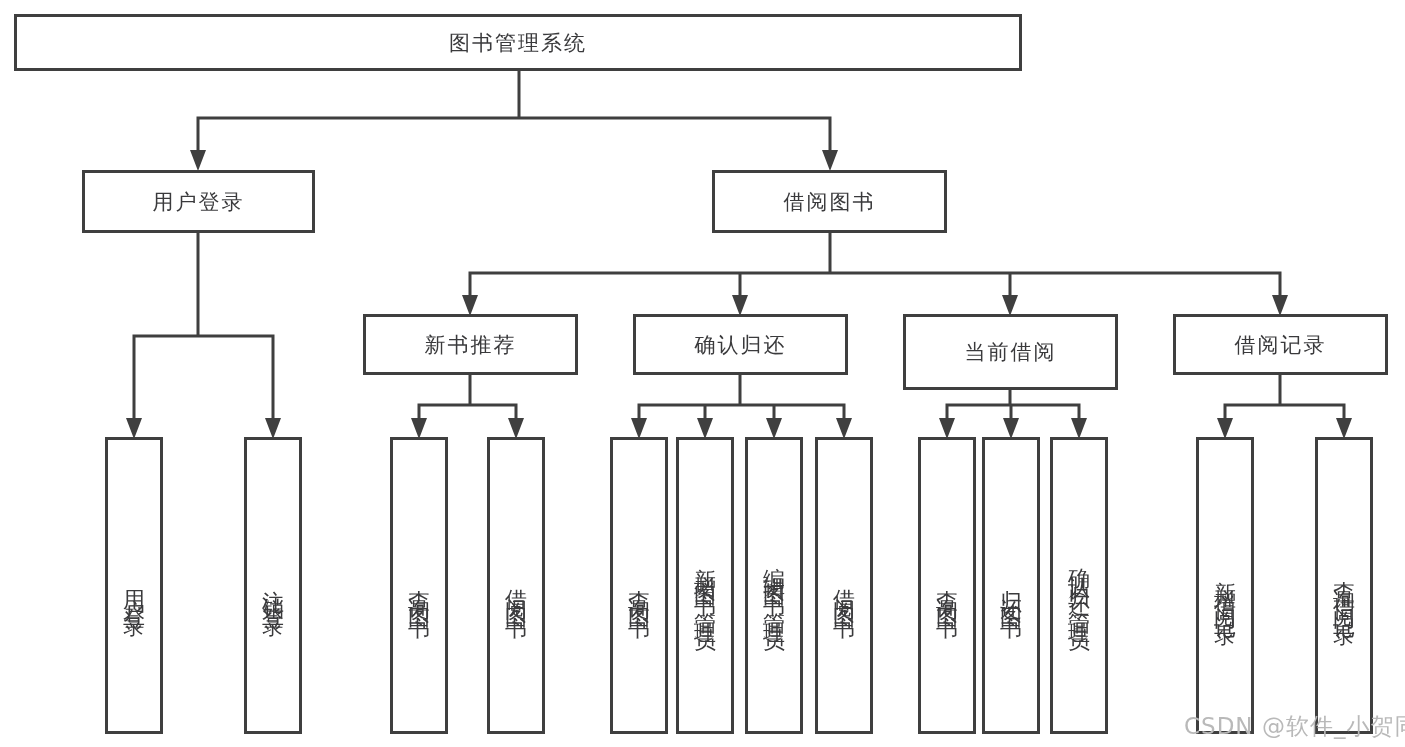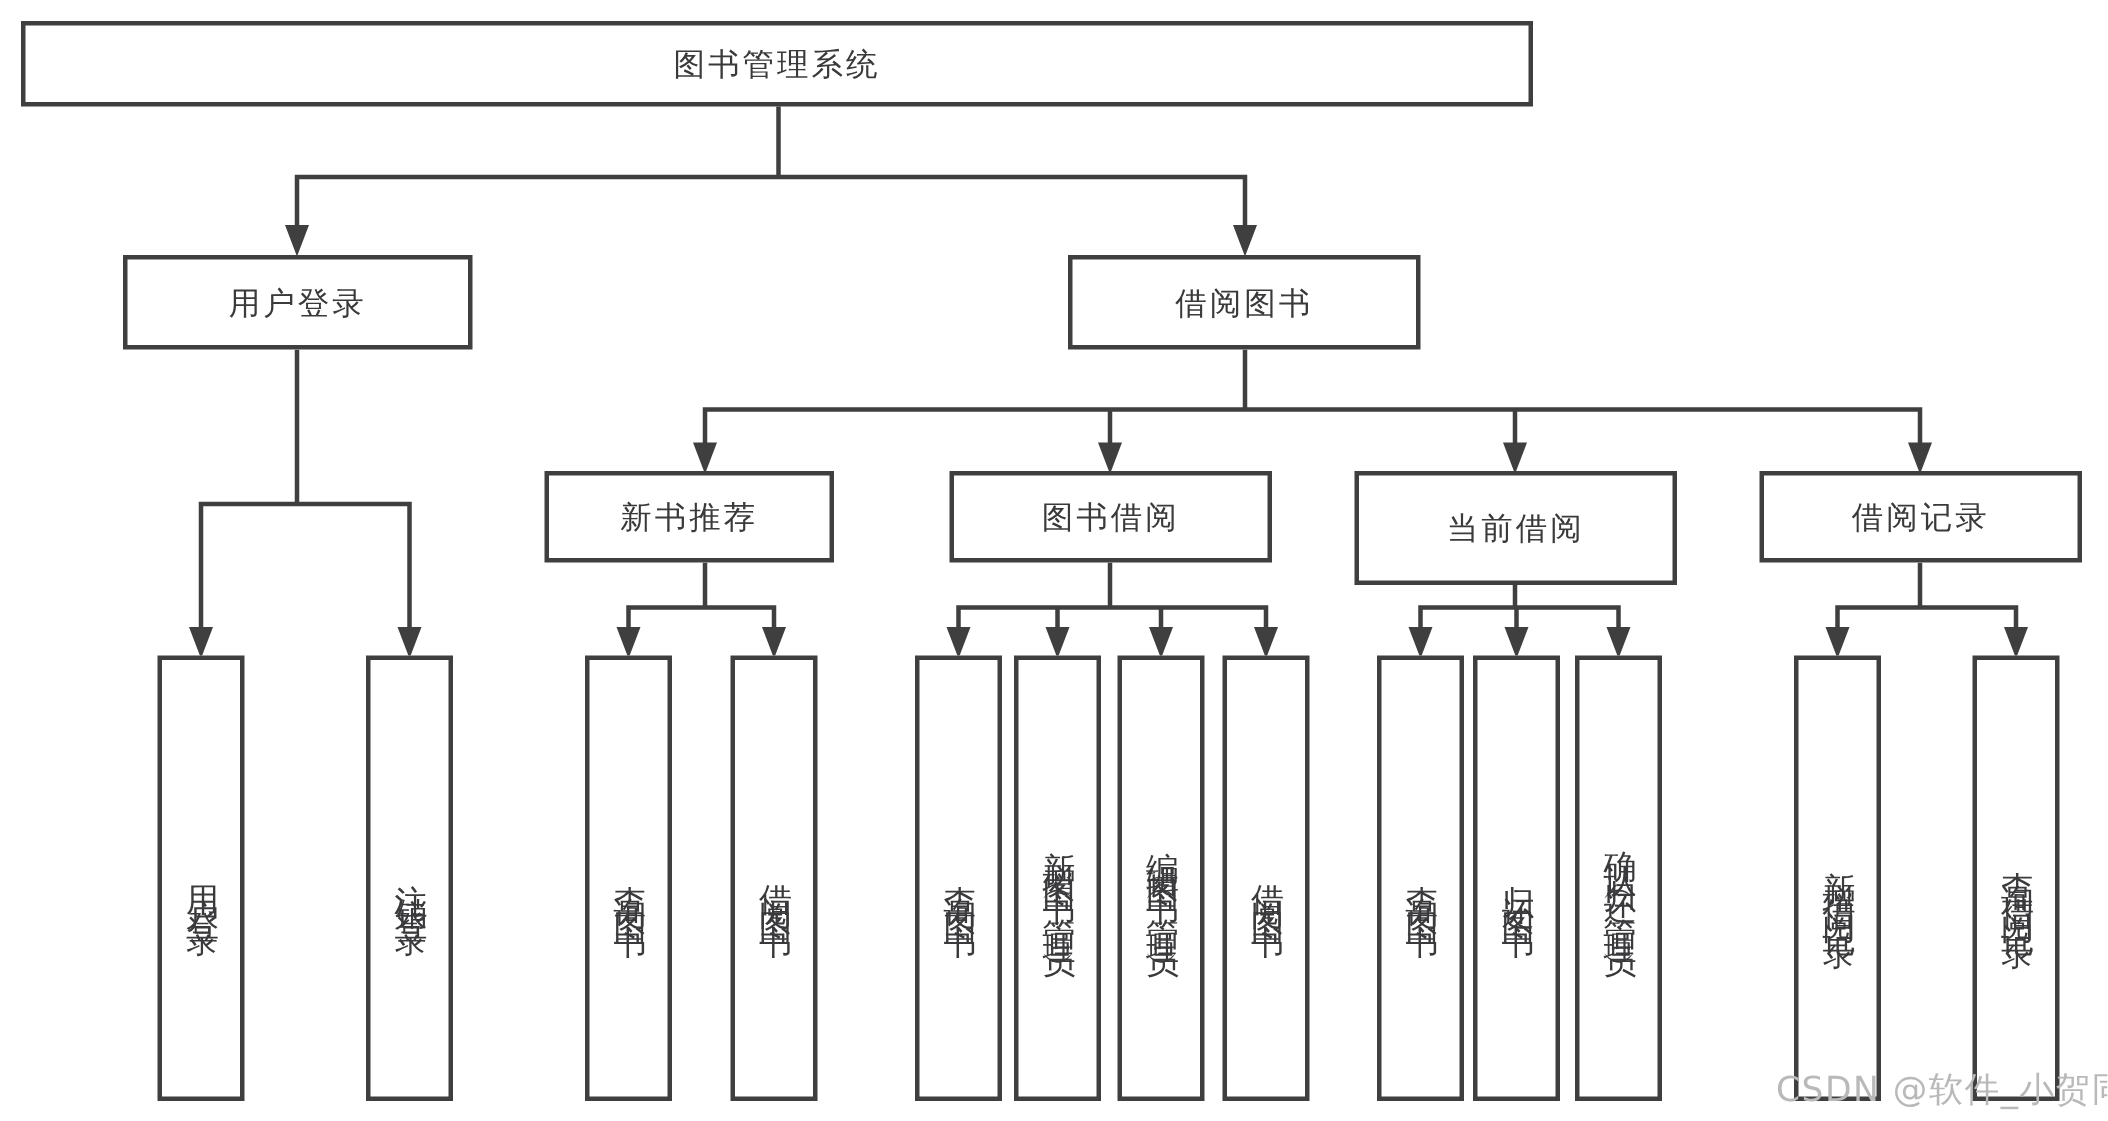--- a/index.html
+++ b/index.html
@@ -76,25 +76,25 @@
     <span class="lbl">图书管理系统</span>
   </div>
 
   <div class="box h" style="left:82px;top:170px;width:233px;height:63px">
     <span class="lbl">用户登录</span>
   </div>
   <div class="box h" style="left:712px;top:170px;width:235px;height:63px">
     <span class="lbl">借阅图书</span>
   </div>
 
-  <div class="box h" style="left:363px;top:314px;width:193px;height:61px">
+  <div class="box h" style="left:363px;top:314px;width:215px;height:61px">
     <span class="lbl">新书推荐</span>
   </div>
   <div class="box h" style="left:633px;top:314px;width:215px;height:61px">
-    <span class="lbl">图书借阅</span>
+    <span class="lbl">确认归还</span>
   </div>
   <div class="box h" style="left:903px;top:314px;width:215px;height:76px">
     <span class="lbl">当前借阅</span>
   </div>
   <div class="box h" style="left:1173px;top:314px;width:215px;height:61px">
     <span class="lbl">借阅记录</span>
   </div>
 
   <div class="box v" style="left:105px;top:437px;width:58px;height:297px">
     <span class="lbl">用户登录</span>

